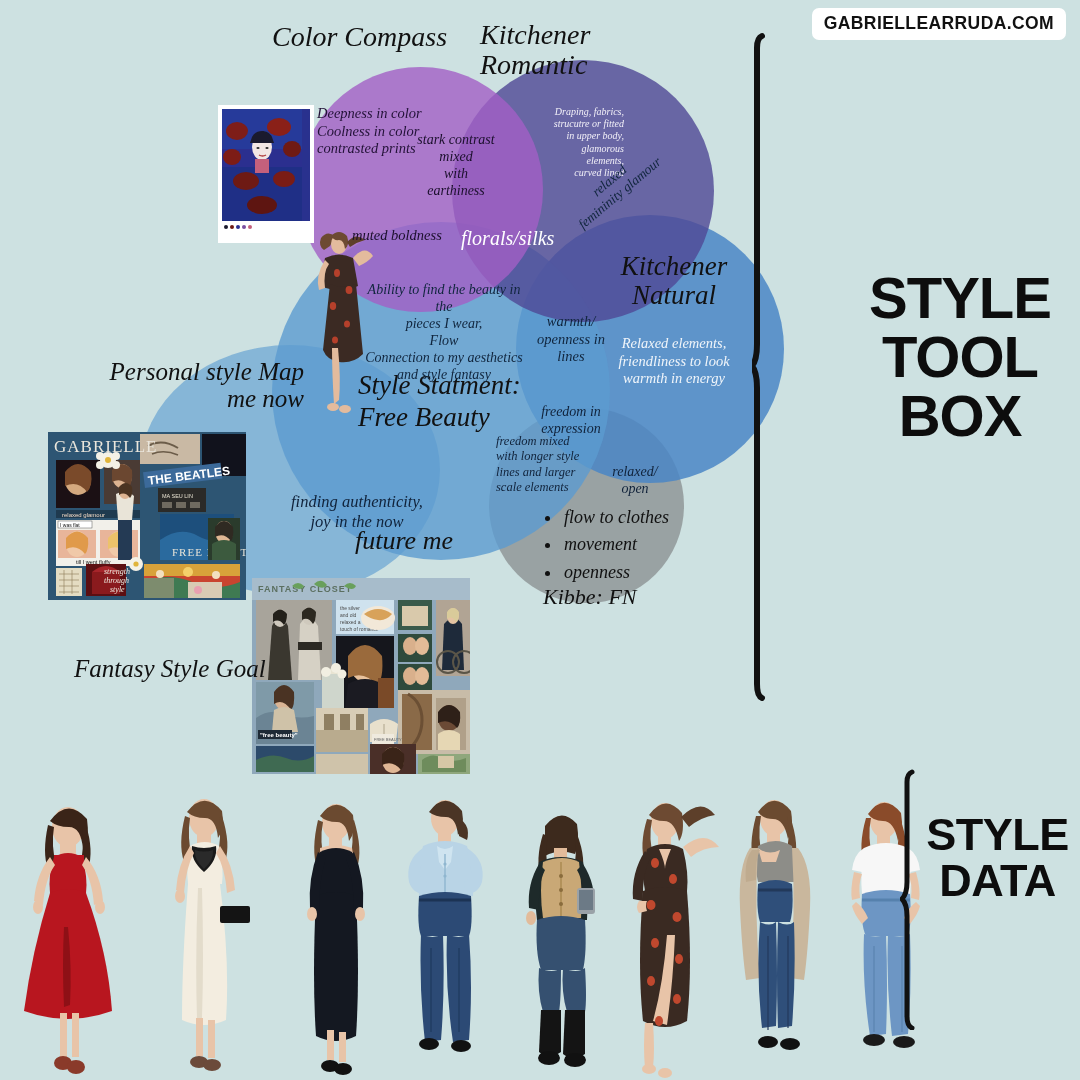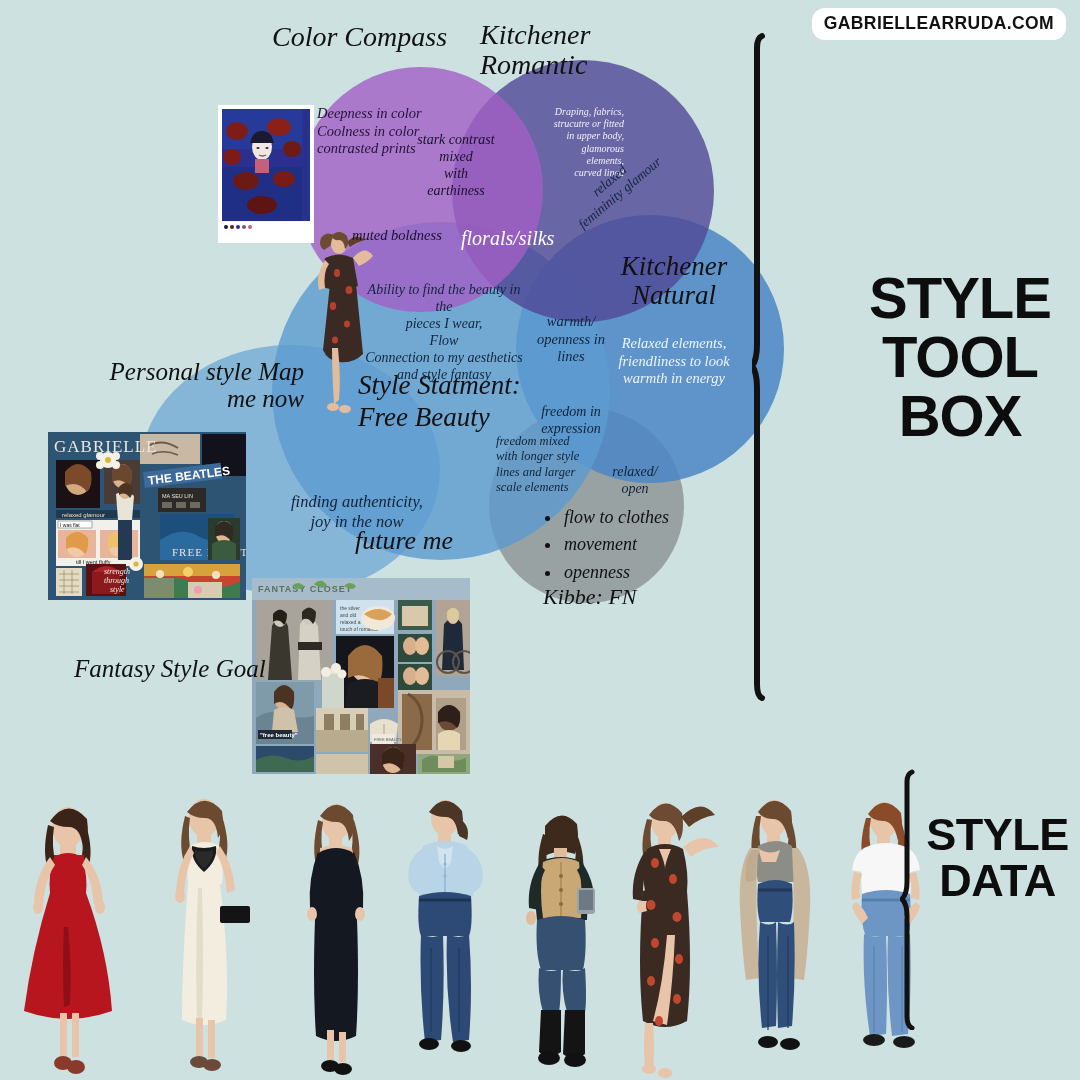--- a/index.html
+++ b/index.html
@@ -7,21 +7,21 @@
     width:1080px;height:1080px;overflow:hidden;
     background:#cde1e1;
     font-family:"Liberation Serif", serif;
     position:relative;
   }
   .stage{position:absolute;inset:0;width:1080px;height:1080px;}
 
   
   #watermark{
     position:absolute;top:8px;right:14px;
-    background:#ffffff;border-radius:13px;
+    background:#ffffff;border-radius:7px;
     padding:5px 12px 6px 12px;
     font-family:"Liberation Sans", sans-serif;
     font-weight:bold;font-size:17.5px;letter-spacing:.4px;
     color:#111;z-index:60;white-space:nowrap;
   }
 
   
   .bigtitle{
     position:absolute;
     font-family:"Liberation Sans", sans-serif;

